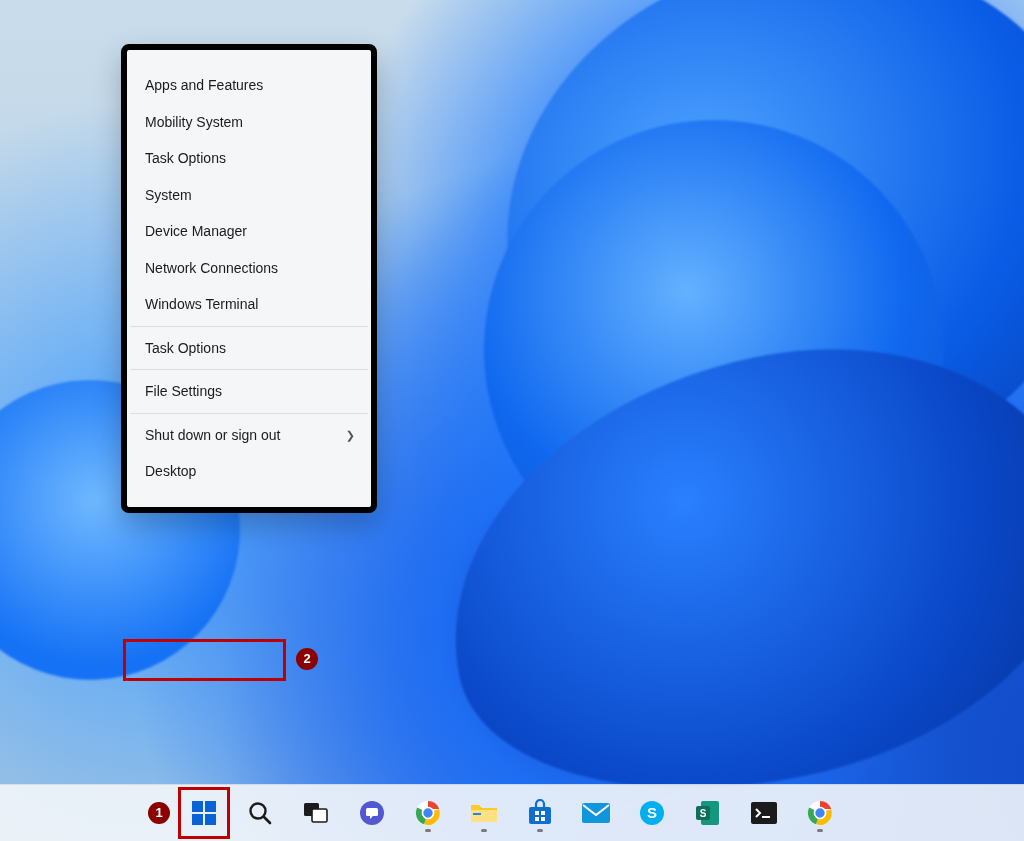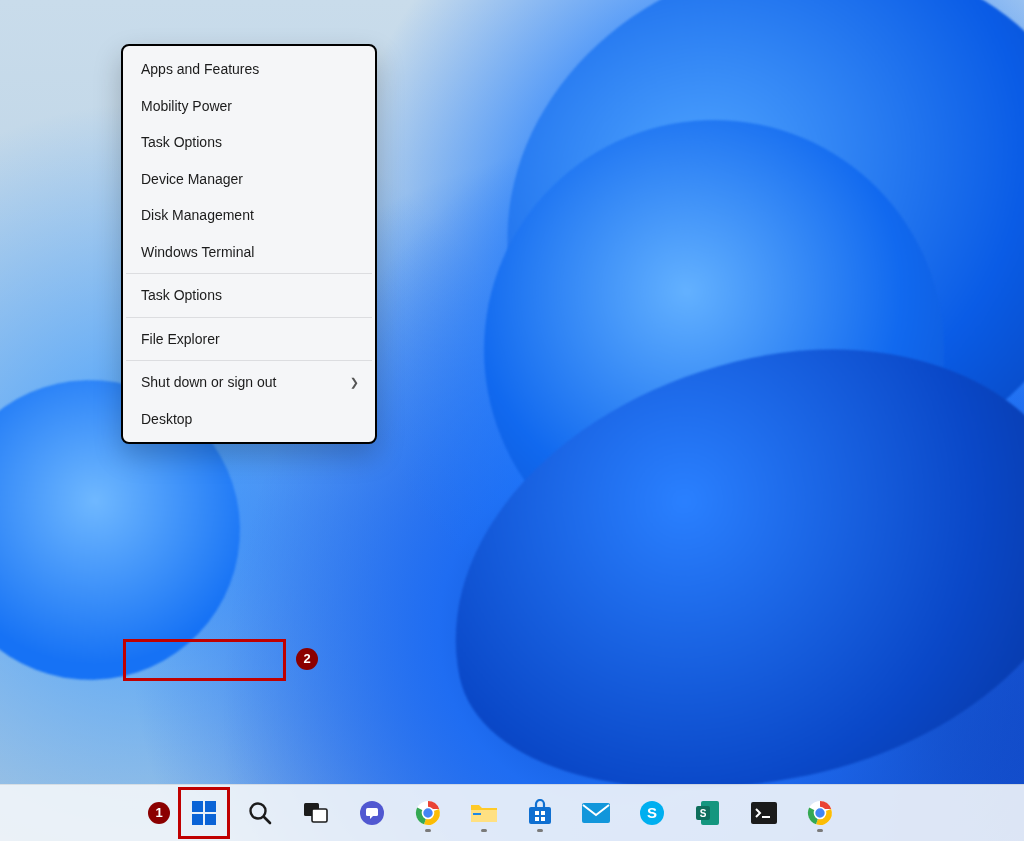--- a/index.html
+++ b/index.html
@@ -43,24 +43,24 @@
         background: radial-gradient(circle at 50% 40%, #6fb8ff, #1672f5 70%);
         transform: rotate(10deg); }
 
   
   .context-menu {
     position: absolute;
     left: 121px;
     top: 44px;
     width: 256px;
     background: #f5f6f8;
-    border: 2px solid #000000;
+    border: 6px solid #000000;
     border-radius: 8px;
     box-shadow: 0 12px 28px rgba(0,0,0,0.22);
-    padding: 5px 2px;
+    padding: 17px 2px;
     box-sizing: border-box;
     font-size: 14px;
     color: #1b1b1b;
   }
   .menu-item {
     padding: 0 16px;
     height: 36.5px;
     line-height: 36.5px;
     border-radius: 4px;
     cursor: default;
@@ -155,29 +155,30 @@
 
 <div class="wallpaper">
   <div class="petal p1"></div>
   <div class="petal p2"></div>
   <div class="petal p3"></div>
   <div class="petal p4"></div>
 </div>
 
 <div class="context-menu">
   <div class="menu-item"><span>Apps and Features</span></div>
-  <div class="menu-item"><span>Mobility Power</span></div>
+  <div class="menu-item"><span>Mobility System</span></div>
   <div class="menu-item"><span>Task Options</span></div>
+  <div class="menu-item"><span>System</span></div>
   <div class="menu-item"><span>Device Manager</span></div>
-  <div class="menu-item"><span>Disk Management</span></div>
+  <div class="menu-item"><span>Network Connections</span></div>
   <div class="menu-item"><span>Windows Terminal</span></div>
   <div class="menu-sep"></div>
   <div class="menu-item"><span>Task Options</span></div>
   <div class="menu-sep"></div>
-  <div class="menu-item"><span>File Explorer</span></div>
+  <div class="menu-item"><span>File Settings</span></div>
   <div class="menu-sep"></div>
   <div class="menu-item">
     <span>Shut down or sign out</span>
     <span class="submenu-chevron">❯</span>
   </div>
   <div class="menu-item"><span>Desktop</span></div>
 </div>
 
 <div class="red-box" style="left:123px; top:639px; width:163px; height:42px;"></div>
 

